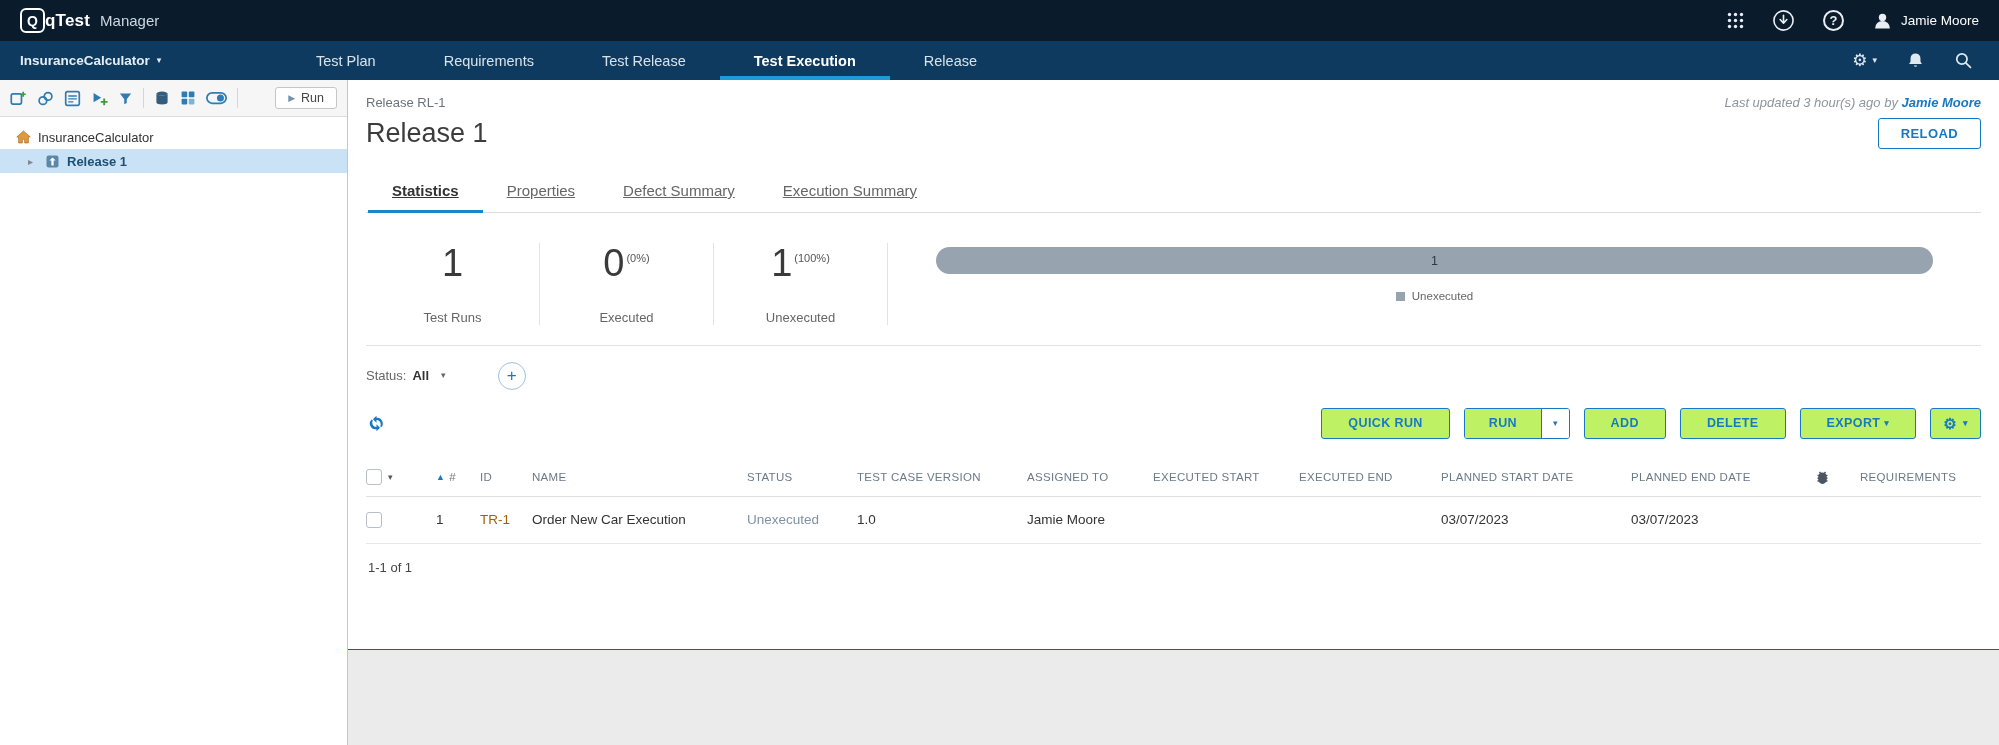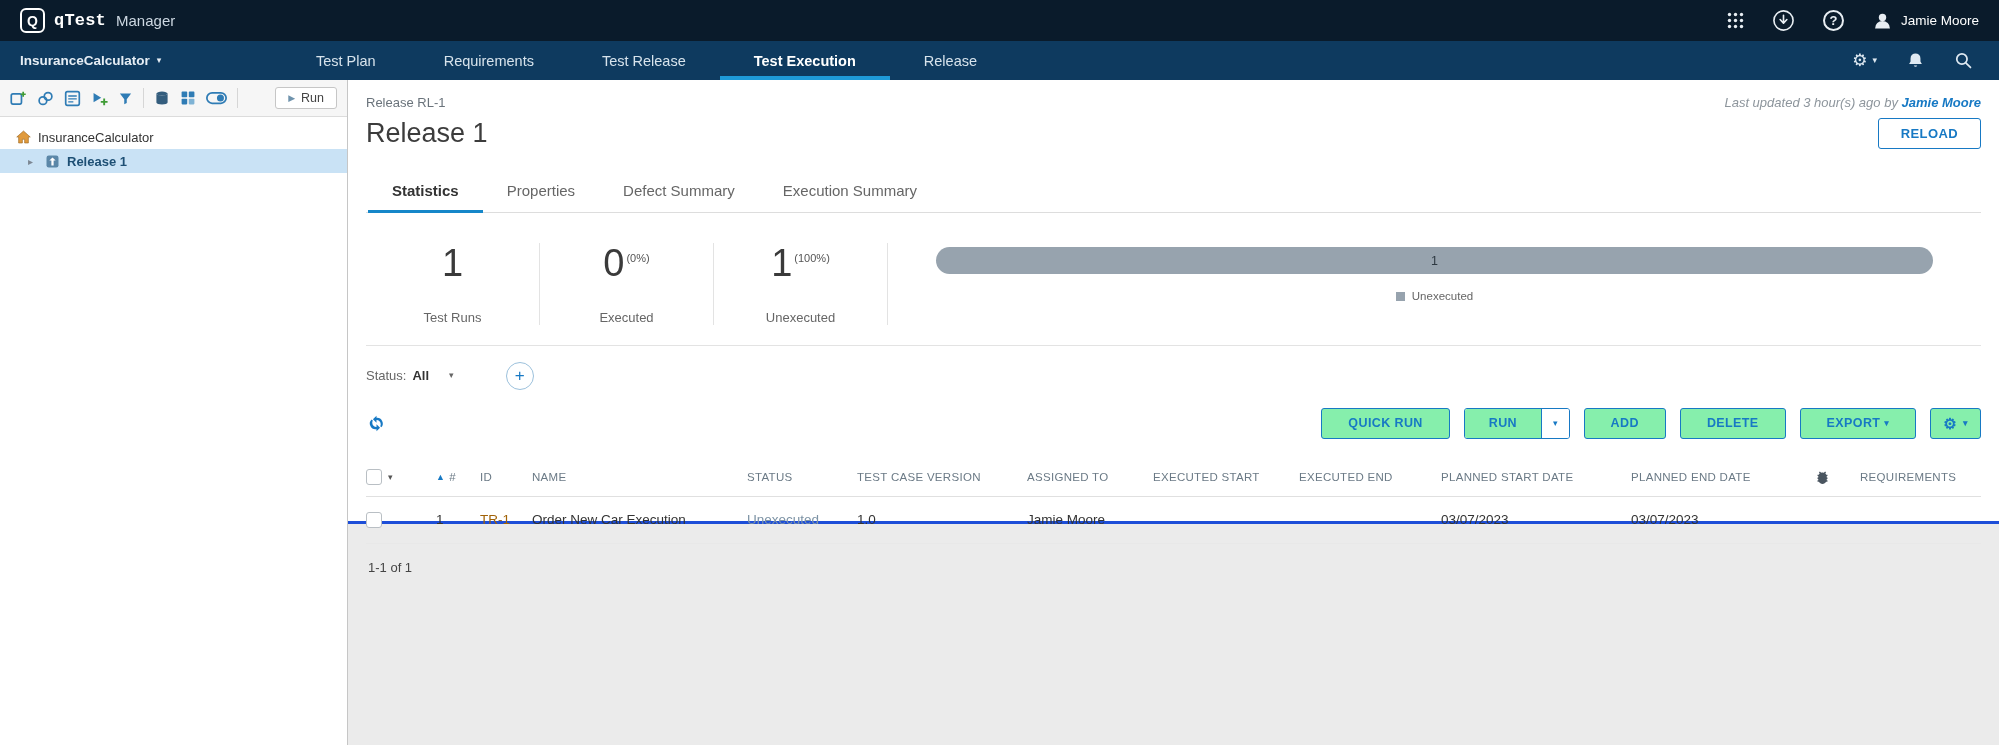--- a/index.html
+++ b/index.html
@@ -2,21 +2,21 @@
 <html><head>
 <meta charset="utf-8">
 <style>
   * { margin:0; padding:0; box-sizing:border-box; }
   html,body { width:1999px; height:745px; }
   body { font-family:"Liberation Sans","DejaVu Sans",sans-serif; background:#ebebeb; overflow:hidden; color:#333; }
 
   
   .topbar { height:41px; background:#0a1b2b; display:flex; align-items:center; padding:0 20px; color:#eef3f7; }
   .logo-box { width:25px; height:25px; border:2px solid #fff; border-radius:6px; display:flex; align-items:center; justify-content:center; font-weight:700; font-size:14px; color:#fff; }
-  .brand { font-size:17px; font-weight:700; margin-left:9px; letter-spacing:.2px; color:#fff;font-family:Liberation Mono, monospace; }
+  .brand { font-size:17px; font-weight:700; margin-left:0; letter-spacing:.2px; color:#fff; }
   .product { font-size:15px; font-weight:400; margin-left:10px; color:#ccd7e1; }
   .topbar-right { margin-left:auto; display:flex; align-items:center; gap:28px; }
   .top-icon { display:flex; align-items:center; cursor:pointer; }
   .icon-circle { width:21px; height:21px; border:2px solid #e8eef3; border-radius:50%; display:flex; align-items:center; justify-content:center; font-size:13px; font-weight:700; color:#e8eef3; }
   .user-chip { display:flex; align-items:center; gap:8px; font-size:13.5px; color:#fff; cursor:pointer; }
 
   
   .navbar { height:39px; background:#0e3a5f; display:flex; align-items:stretch; color:#e6eef5; }
   .project-select { display:flex; align-items:center; gap:7px; padding:0 20px; font-size:13.5px; font-weight:700; width:282px; cursor:pointer; }
   .nav-items { display:flex; align-items:stretch; }
@@ -38,56 +38,56 @@
   .run-btn { margin-left:auto; display:flex; align-items:center; gap:6px; background:#fff; border:1px solid #c6c6c6; border-radius:3px; padding:3px 12px; font-size:12.5px; color:#444; cursor:pointer; }
   .run-play { color:#6f93ad; font-size:9px; }
   .tree { padding:8px 0; font-size:13px; }
   .tree-row { display:flex; align-items:center; height:24px; gap:7px; cursor:pointer; }
   .tree-root { padding-left:16px; color:#333; }
   .tree-child { padding-left:28px; background:#c9e2f5; font-weight:700; color:#1d4f74; }
   .tree-caret { color:#7c8793; font-size:10px; width:10px; }
 
   
   .main { flex:1; display:flex; flex-direction:column; background:#ebebeb; min-width:0; }
-  .main-panel { background:#fff; height:444px; padding:0 18px; border-bottom:3px solid #1d4ed8; }
+  .main-panel { background:#fff; height:570px; padding:0 18px; border-bottom:1px solid #1d4ed8; }
 
   .crumb-row { display:flex; justify-content:space-between; align-items:center; padding-top:15px; font-size:13px; }
   .crumb { color:#6a737b; }
   .updated { font-style:italic; color:#8d959c; font-size:13px; }
   .updated .user-link { color:#1779c4; font-weight:700; cursor:pointer; }
 
   .title-row { display:flex; justify-content:space-between; align-items:center; margin-top:8px; }
   .page-title { font-size:27px; font-weight:400; color:#3c3c3c; }
   .btn-outline { background:#fff; border:1px solid #1779c4; color:#1779c4; font-weight:700; font-size:13px; border-radius:3px; padding:7px 22px; cursor:pointer; letter-spacing:.4px; }
 
   .tabs { display:flex; margin-top:22px; border-bottom:1px solid #ddd; padding-left:2px; }
-  .tab { padding:11px 24px; font-size:15px; color:#666; cursor:pointer; }
+  .tab { padding:11px 24px; font-size:15px; color:#666; cursor:pointer;text-decoration:underline; }
   .tab.active { font-weight:700; color:#333; border-bottom:3px solid #1687c9; margin-bottom:-1px; }
 
   .stats { display:flex; padding:30px 0 20px; border-bottom:1px solid #e3e3e3; }
   .stat { width:174px; text-align:center; border-right:1px solid #e3e3e3; }
   .stat-num { font-size:38px; color:#3a3a3a; line-height:1.1; }
   .stat-sup { font-size:11px; color:#555; vertical-align:super; margin-left:2px; font-weight:400; }
   .stat-label { margin-top:25px; font-size:13px; color:#666; }
   .chart { flex:1; padding:4px 48px 0; min-width:0; }
   .hbar { height:27px; border-radius:14px; background:#97a3ae; display:flex; align-items:center; justify-content:center; font-size:12.5px; color:#2e3942; }
   .legend { display:flex; justify-content:center; align-items:center; gap:7px; margin-top:16px; font-size:11.5px; color:#666; }
   .legend-swatch { width:9px; height:9px; background:#97a3ae; display:inline-block; }
 
   .filter-row { display:flex; align-items:center; padding:16px 0 2px; }
   .status-label { font-size:13px; color:#666; }
-  .status-dd { display:flex; align-items:center; gap:20px; margin-left:6px; cursor:pointer; }
+  .status-dd { display:flex; align-items:center; gap:12px; margin-left:6px; cursor:pointer; }
   .status-value { font-size:13px; font-weight:700; color:#333; }
   .status-dd .caret { color:#666; }
   .plus-btn { margin-left:52px; width:28px; height:28px; border-radius:50%; border:1px solid #9cc1dc; background:#fff; color:#1779c4; font-size:17px; display:flex; align-items:center; justify-content:center; cursor:pointer; }
 
   .actions-row { display:flex; align-items:center; margin:16px 0 20px; }
   .refresh-btn { cursor:pointer; display:flex; padding-left:2px; }
   .actions-right { margin-left:auto; display:flex; gap:14px; align-items:center; }
-  .btn { height:31px; display:inline-flex; align-items:center; background:#86efac; border:1px solid #1779c4; color:#1779c4; font-weight:700; font-size:12.5px; border-radius:3px; padding:0 26px; cursor:pointer; letter-spacing:.4px; }
+  .btn { height:31px; display:inline-flex; align-items:center; background:#bef264; border:1px solid #1779c4; color:#1779c4; font-weight:700; font-size:12.5px; border-radius:3px; padding:0 26px; cursor:pointer; letter-spacing:.4px; }
   .btn-split { display:inline-flex; border:1px solid #1779c4; border-radius:3px; overflow:hidden; height:31px; }
   .btn-split .btn-main { border:none; border-radius:0; height:29px; padding:0 24px; }
   .btn-split .btn-caret { border:none; border-left:1px solid #1779c4; border-radius:0; height:29px; padding:0 11px; background:#fff; color:#1779c4; display:inline-flex; align-items:center; cursor:pointer; }
   .btn-gear { padding:0 12px; gap:6px; }
   .btn-gear .gear-glyph { font-size:15px; }
 
   .grid-header, .grid-row { display:grid; grid-template-columns:70px 44px 52px 215px 110px 170px 126px 146px 142px 190px 183px 46px 1fr; align-items:center; }
   .grid-header { height:38px; font-size:11.5px; color:#6b7a86; letter-spacing:.3px; border-bottom:1px solid #e0e0e0; }
   .grid-header .hcell { cursor:pointer; white-space:nowrap; overflow:hidden; }
   .grid-row { height:47px; font-size:13.5px; color:#333; border-bottom:1px solid #e8e8e8; }

